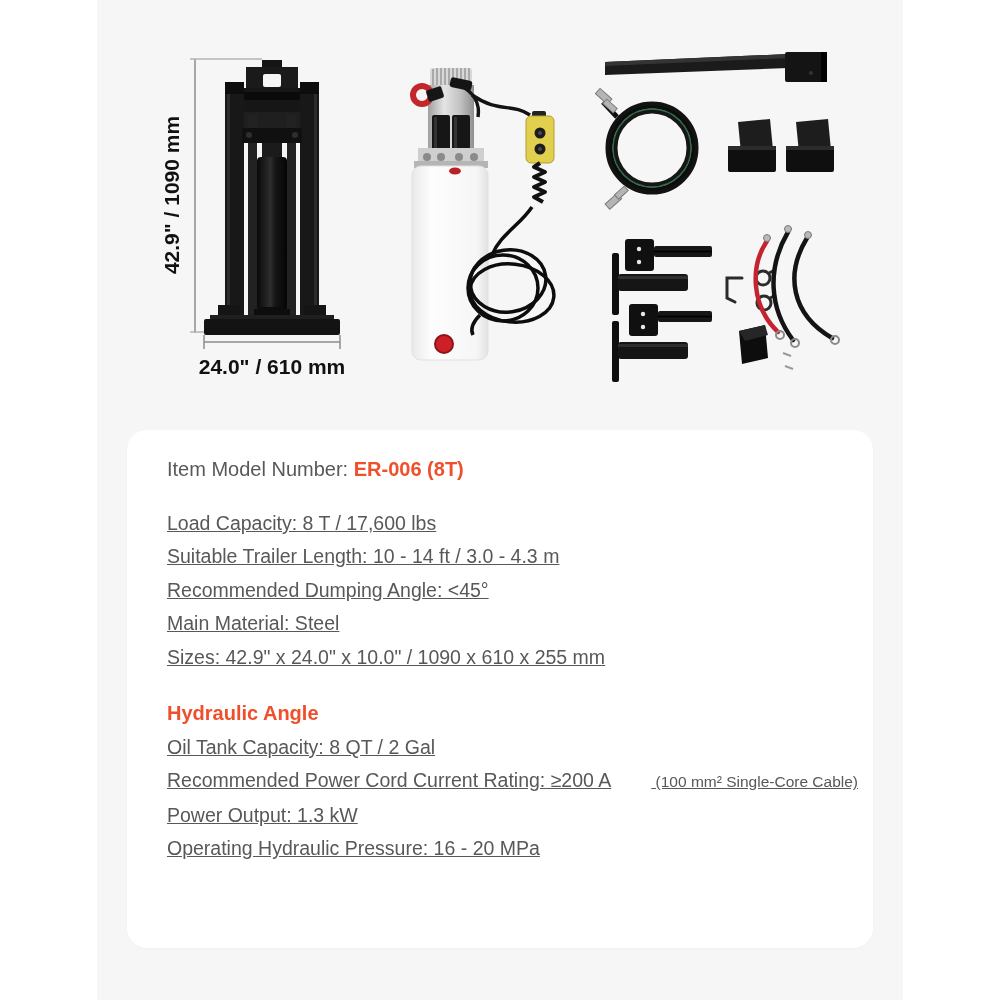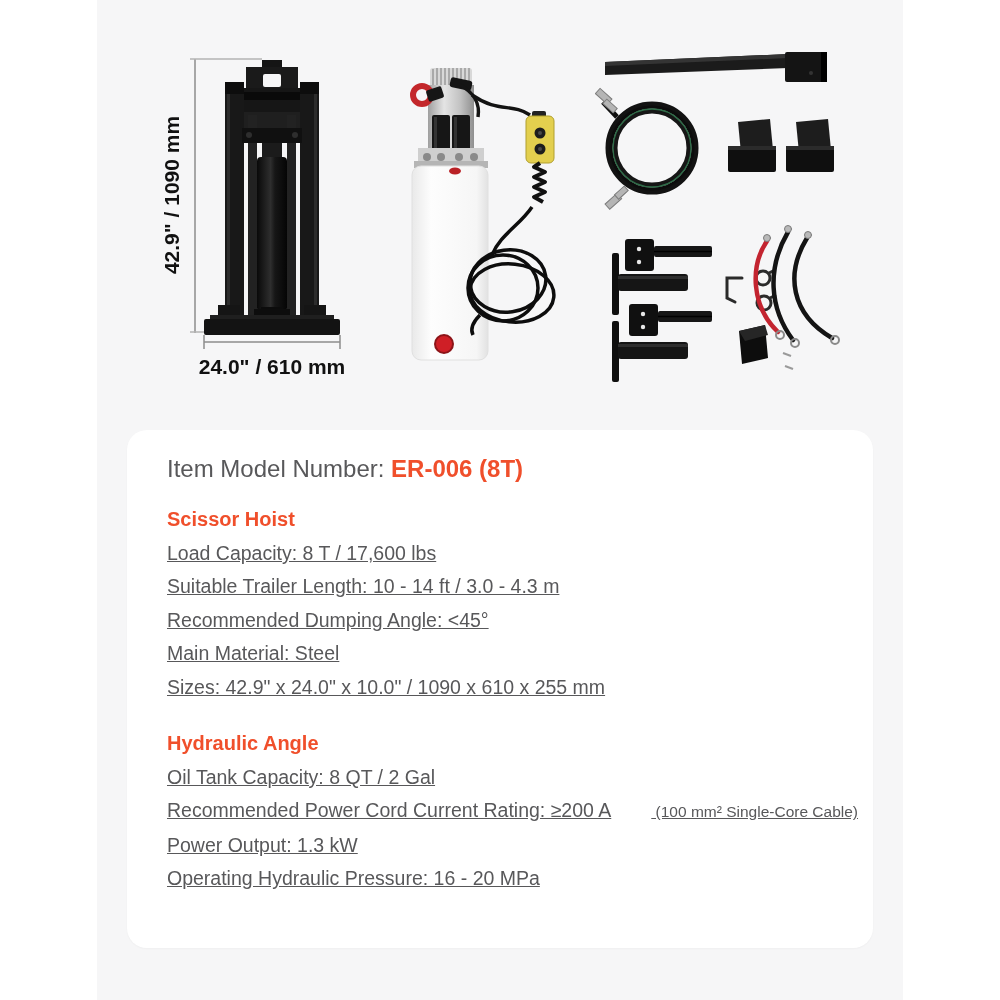--- a/index.html
+++ b/index.html
@@ -25,21 +25,21 @@
   .fig-acc{left:498px;top:40px;width:290px;height:355px;}
   svg{display:block;}
   svg text{font-family:"Liberation Sans","DejaVu Sans",sans-serif;}
 
   .card{
     position:absolute;left:30px;top:430px;width:746px;height:518px;
     background:var(--card);border-radius:20px;box-sizing:border-box;
     padding:27px 40px;box-shadow:0 1px 2px rgba(0,0,0,0.03);
   }
   .model-line{
-    margin:0 0 26px 0;font-size:24px;line-height:24px;color:var(--body-text);
+    margin:0 0 26px 0;font-size:20px;line-height:24px;color:var(--body-text);
   }
   .model-line .model-value{color:var(--accent);font-weight:700;}
   .spec-section + .spec-section{margin-top:27px;}
   .spec-heading{
     margin:0 0 6px 0;font-size:20px;line-height:24px;font-weight:700;
     color:var(--accent);
   }
   .spec-list{margin:0;padding:0;list-style:none;}
   .spec-item{
     font-size:19.5px;line-height:33.4px;color:var(--body-text);
@@ -280,21 +280,20 @@
         <line x1="188" y1="313" x2="196" y2="316"></line>
         <line x1="190" y1="326" x2="198" y2="329"></line>
       </g>
     </svg>
   </figure>
 
   <section class="card">
     <p class="model-line"><span>Item Model Number:</span> <span class="model-value">ER-006 (8T)</span></p>
     <div id="spec-sections">
         <div class="spec-section">
-          <h3 class="spec-heading">Scissor Hoist</h3>
           <ul class="spec-list">
             <li class="spec-item"><span>Load Capacity: 8 T / 17,600 lbs</span></li>
             <li class="spec-item"><span>Suitable Trailer Length: 10 - 14 ft / 3.0 - 4.3 m</span></li>
             <li class="spec-item"><span>Recommended Dumping Angle: &lt;45°</span></li>
             <li class="spec-item"><span>Main Material: Steel</span></li>
             <li class="spec-item"><span>Sizes: 42.9" x 24.0" x 10.0" / 1090 x 610 x 255 mm</span></li>
           </ul>
         </div>
         <div class="spec-section">
           <h3 class="spec-heading">Hydraulic Angle</h3>

